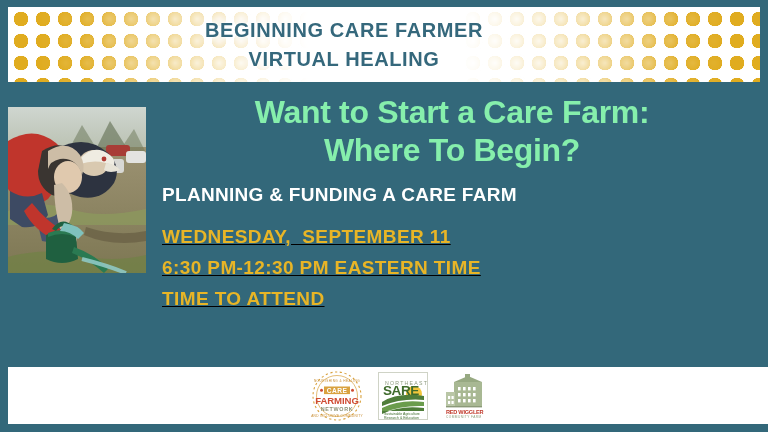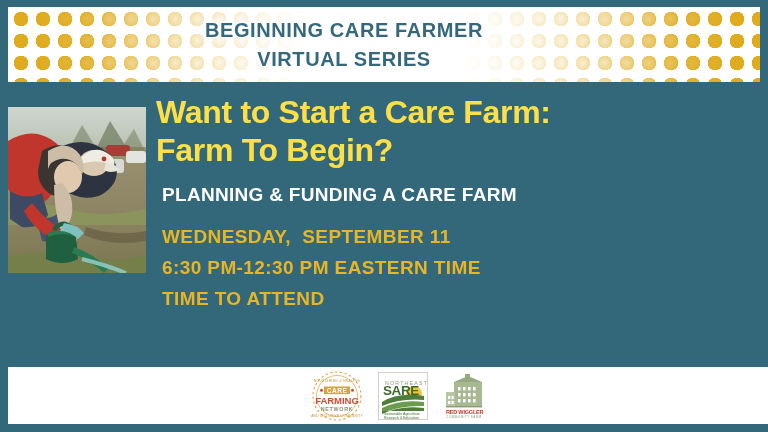--- a/index.html
+++ b/index.html
@@ -56,31 +56,31 @@
   
   .photo{
     position:absolute;left:8px;top:107px;width:138px;height:166px;
     overflow:hidden;background:#7d7a63;
   }
   .photo svg{display:block;width:138px;height:166px;}
 
   
   .content{position:absolute;left:156px;top:94px;width:600px;}
   .title{
-    color:#fde047;font-size:32px;font-weight:bold;line-height:1.18;
-    letter-spacing:-0.3px;text-align:left;margin:0;
+    color:#86efac;font-size:32px;font-weight:bold;line-height:1.18;
+    letter-spacing:-0.3px;text-align:center;margin:0;
     width:592px;
   }
   .title .l1{display:block;}
   .title .l2{display:block;}
   .subtitle{
     margin:14px 0 16px 6px;color:#ffffff;font-size:19px;font-weight:bold;
     letter-spacing:0.3px;line-height:1.2;
   }
-  .details{margin:14px 0 0 6px;}
+  .details{margin:14px 0 0 6px;text-decoration:underline;}
   .details .dline{
     color:#e8b526;font-size:19px;font-weight:bold;letter-spacing:0.4px;
     line-height:1.62;white-space:pre;
   }
 
   
   .footer{
     position:absolute;left:8px;top:367px;width:752px;height:57px;
     background:#ffffff;
     display:flex;align-items:center;justify-content:center;gap:10px;padding-left:16px;
@@ -94,21 +94,21 @@
 
   <div class="header-banner">
     <div class="dots-left">
         <div class="shrink"></div>
       </div>
     <div class="dots-right">
         <div class="shrink"></div>
       </div>
     <div class="header-text">
       <div class="line">BEGINNING CARE FARMER</div>
-      <div class="line">VIRTUAL SERIES</div>
+      <div class="line">VIRTUAL HEALING</div>
     </div>
   </div>
 
   <div class="photo">
     <svg viewBox="0 0 138 166" xmlns="http://www.w3.org/2000/svg" aria-hidden="true">
       <defs>
         <linearGradient id="sky" x1="0" y1="0" x2="0" y2="1">
           <stop offset="0" stop-color="#cfd6d0"></stop>
             <stop offset="1" stop-color="#b8bfae"></stop>
         </linearGradient>
@@ -158,21 +158,21 @@
       <path d="M44 122 q10 -14 22 -2 l-4 3 q-8 -8 -14 1 Z" fill="#1f6040"></path>
 
       <path d="M56 116 q14 2 20 10 l-6 6 q-8 -8 -18 -8 Z" fill="#7fc2bd"></path>
       <path d="M74 152 q24 6 44 14" stroke="#8fc9c4" stroke-width="4" fill="none" opacity=".9"></path>
     </svg>
   </div>
 
   <div class="content">
     <h1 class="title">
       <span class="l1">Want to Start a Care Farm:</span>
-      <span class="l2">Farm To Begin?</span>
+      <span class="l2">Where To Begin?</span>
     </h1>
     <div class="subtitle">PLANNING &amp; FUNDING A CARE FARM</div>
     <div class="details">
       <div class="dline">WEDNESDAY,  SEPTEMBER 11</div>
       <div class="dline">6:30 PM-12:30 PM EASTERN TIME</div>
       <div class="dline">TIME TO ATTEND</div>
     </div>
   </div>
 
   <div class="footer">

